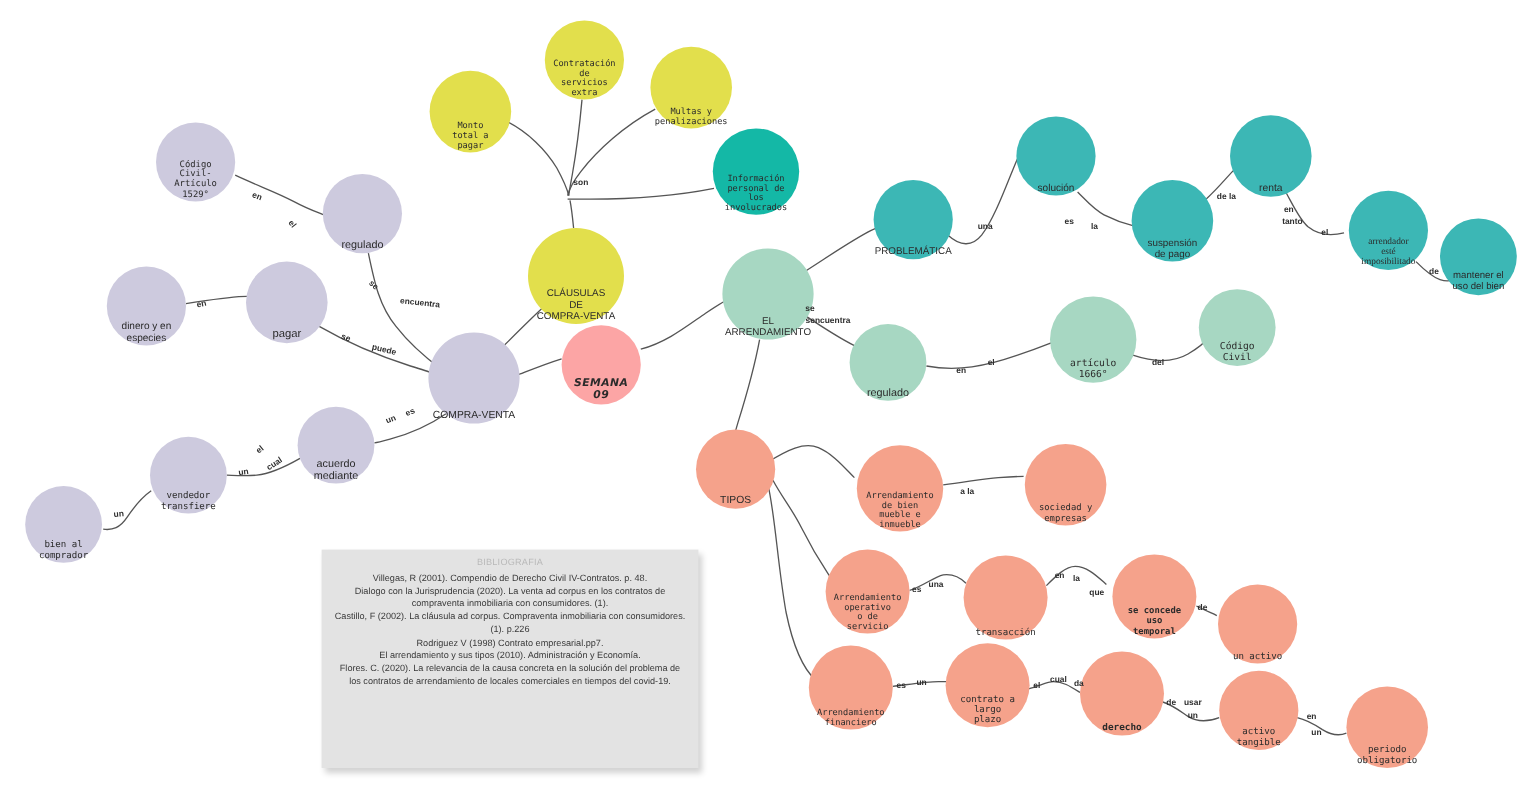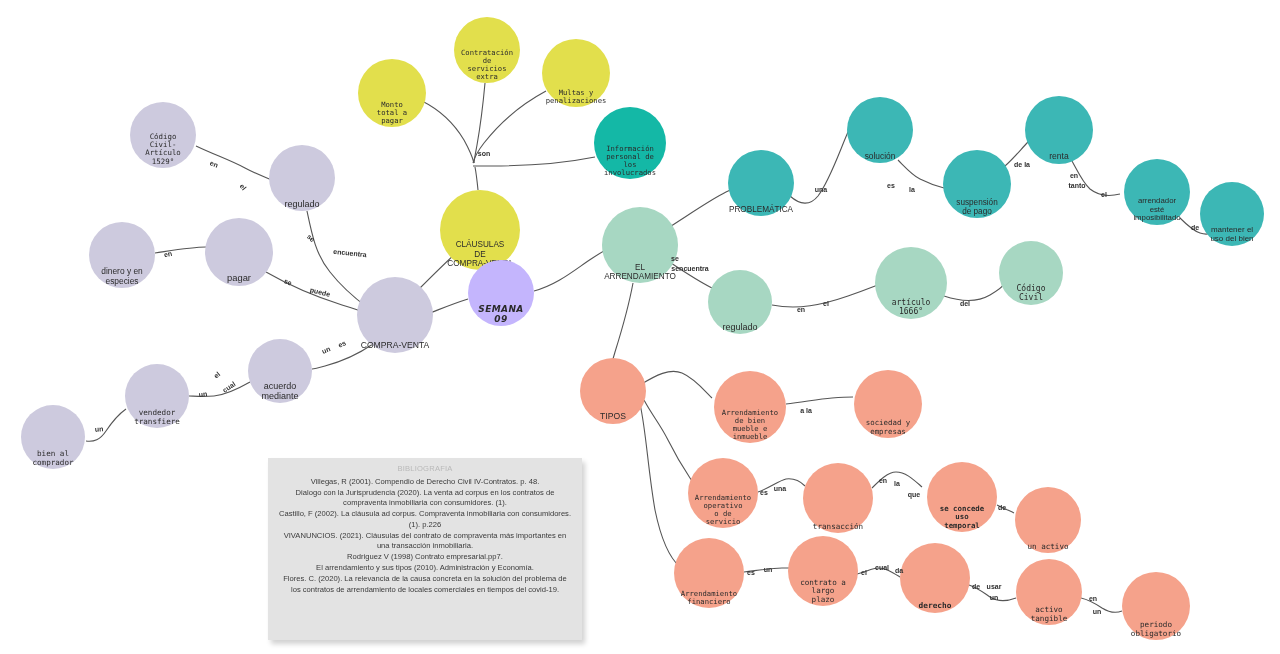--- a/index.html
+++ b/index.html
@@ -132,35 +132,35 @@
       <div class="node f-sans" style="left: 89px; top: 222px; width: 66px; height: 66px; background: rgb(205, 202, 222); font-size: 8.4px;"><span>dinero y en
 especies</span></div>
       <div class="node f-sans" style="left: 205px; top: 218px; width: 68px; height: 68px; background: rgb(205, 202, 222); font-size: 9.4px;"><span>pagar</span></div>
       <div class="node f-sans" style="left: 357px; top: 277px; width: 76px; height: 76px; background: rgb(205, 202, 222); font-size: 8.6px;"><span>COMPRA-VENTA</span></div>
       <div class="node f-sans" style="left: 248px; top: 339px; width: 64px; height: 64px; background: rgb(205, 202, 222); font-size: 9px;"><span>acuerdo
 mediante</span></div>
       <div class="node f-mono" style="left: 125px; top: 364px; width: 64px; height: 64px; background: rgb(205, 202, 222); font-size: 7.6px;"><span>vendedor
 transfiere</span></div>
       <div class="node f-mono" style="left: 21px; top: 405px; width: 64px; height: 64px; background: rgb(205, 202, 222); font-size: 7.6px;"><span>bien al
 comprador</span></div>
-      <div class="node f-hand" style="left: 468px; top: 260px; width: 66px; height: 66px; background: #c4b5fd; font-size: 9px;"><span>SEMANA
+      <div class="node f-hand" style="left: 468px; top: 271px; width: 66px; height: 66px; background: #fca5a5; font-size: 9px;"><span>SEMANA
 09</span></div>
       <div class="node f-sans" style="left: 602px; top: 207px; width: 76px; height: 76px; background: rgb(167, 215, 194); font-size: 8.2px;"><span>EL
 ARRENDAMIENTO</span></div>
       <div class="node f-sans" style="left: 708px; top: 270px; width: 64px; height: 64px; background: rgb(167, 215, 194); font-size: 9px;"><span>regulado</span></div>
       <div class="node f-mono" style="left: 875px; top: 247px; width: 72px; height: 72px; background: rgb(167, 215, 194); font-size: 8px;"><span>artículo
 1666°</span></div>
       <div class="node f-mono" style="left: 999px; top: 241px; width: 64px; height: 64px; background: rgb(167, 215, 194); font-size: 8px;"><span>Código
 Civil</span></div>
       <div class="node f-sans" style="left: 728px; top: 150px; width: 66px; height: 66px; background: rgb(60, 183, 181); font-size: 8.2px;"><span>PROBLEMÁTICA</span></div>
       <div class="node f-sans" style="left: 847px; top: 97px; width: 66px; height: 66px; background: rgb(60, 183, 181); font-size: 8.4px;"><span>solución</span></div>
       <div class="node f-sans" style="left: 943px; top: 150px; width: 68px; height: 68px; background: rgb(60, 183, 181); font-size: 8.2px;"><span>suspensión
 de pago</span></div>
       <div class="node f-sans" style="left: 1025px; top: 96px; width: 68px; height: 68px; background: rgb(60, 183, 181); font-size: 8.6px;"><span>renta</span></div>
-      <div class="node f-sans" style="left: 1124px; top: 159px; width: 66px; height: 66px; background: rgb(60, 183, 181); font-size: 7.8px;"><span>arrendador
+      <div class="node f-sans" style="left: 1124px; top: 159px; width: 66px; height: 66px; background: rgb(60, 183, 181); font-size: 7.8px; font-family: Liberation Serif, serif;"><span>arrendador
 esté
 imposibilitado</span></div>
       <div class="node f-sans" style="left: 1200px; top: 182px; width: 64px; height: 64px; background: rgb(60, 183, 181); font-size: 8px;"><span>mantener el
 uso del bien</span></div>
       <div class="node f-sans" style="left: 580px; top: 358px; width: 66px; height: 66px; background: rgb(245, 162, 139); font-size: 8.6px;"><span>TIPOS</span></div>
       <div class="node f-mono" style="left: 714px; top: 371px; width: 72px; height: 72px; background: rgb(245, 162, 139); font-size: 7.2px;"><span>Arrendamiento
 de bien
 mueble e
 inmueble</span></div>
       <div class="node f-mono" style="left: 854px; top: 370px; width: 68px; height: 68px; background: rgb(245, 162, 139); font-size: 7.4px;"><span>sociedad y
@@ -231,20 +231,19 @@
       <div class="elabel" style="left: 1093px; top: 598px; transform: translate(-50%, -50%) rotate(0deg);">en</div>
       <div class="elabel" style="left: 1097px; top: 611px; transform: translate(-50%, -50%) rotate(0deg);">un</div>
     </div>
 
   <div id="biblio">
     <div class="bib-title">BIBLIOGRAFIA</div>
     <div id="bib-entries">
         <p class="bib-entry">Villegas, R (2001).  Compendio de Derecho Civil IV-Contratos. p. 48.</p>
         <p class="bib-entry">Dialogo con la Jurisprudencia (2020). La venta ad corpus en los contratos de compraventa inmobiliaria con consumidores. (1).</p>
         <p class="bib-entry">Castillo, F (2002). La cláusula ad corpus. Compraventa inmobiliaria con consumidores. (1). p.226</p>
-        <p class="bib-entry">VIVANUNCIOS. (2021). Cláusulas del contrato de compraventa más importantes en una transacción inmobiliaria.</p>
         <p class="bib-entry">Rodriguez V (1998) Contrato empresarial.pp7.</p>
         <p class="bib-entry">El arrendamiento y sus tipos (2010). Administración y Economía.</p>
         <p class="bib-entry">Flores. C. (2020). La relevancia de la causa concreta en la solución del problema de los contratos de arrendamiento de locales comerciales en tiempos del covid-19.</p>
       </div>
   </div>
 
 </div>
 
 </body></html>

